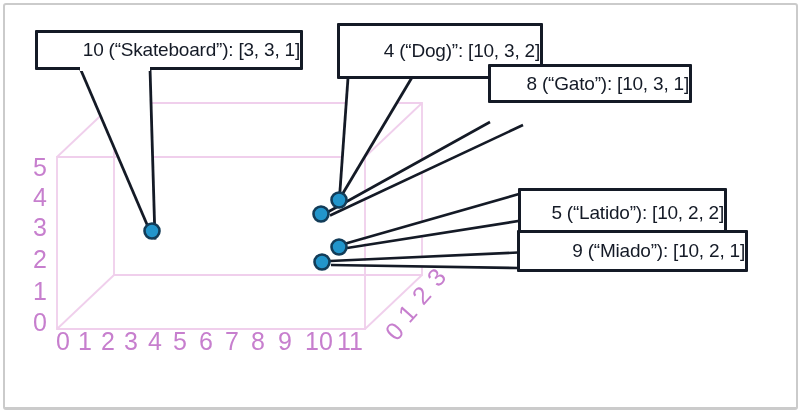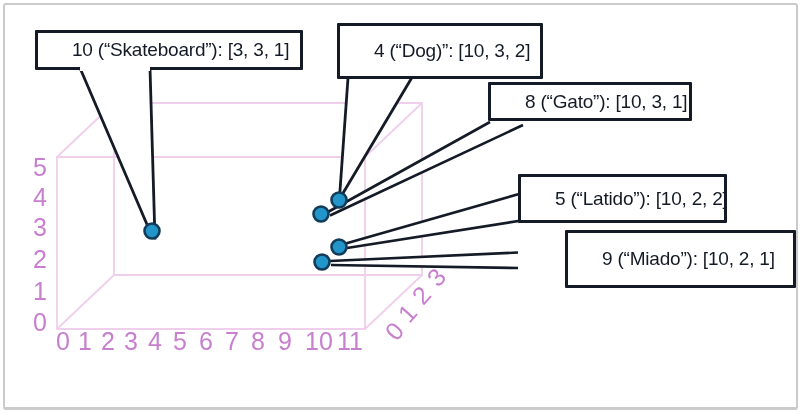--- a/index.html
+++ b/index.html
@@ -9,21 +9,21 @@
   }
   .frame{
     position:absolute;left:3px;top:3px;right:2px;bottom:4px;
     border:2px solid #cbcbcb;border-bottom-width:3px;border-radius:3px;
     pointer-events:none;
   }
   #plot-svg{position:absolute;left:0;top:0;}
   .callout{
     position:absolute;box-sizing:border-box;
     background:#ffffff;border:3px solid #141a26;border-radius:1px;
-    display:flex;align-items:center;justify-content:flex-start;
+    display:flex;align-items:center;justify-content:flex-end;
     font-size:19px;color:#141a26;white-space:nowrap;
     letter-spacing:-0.2px;
     padding-left:34px;
   }
   .gap-patch{
     position:absolute;background:#ffffff;height:4px;bottom:-4px;
   }
   .axis-tick{
     font-family:"Liberation Sans", sans-serif;
     font-size:25px;fill:#c77fce;
@@ -113,26 +113,26 @@
 
   <div class="callout" style="left:35px;top:30px;width:268px;height:40px;">
     <span>10 (“Skateboard”): [3, 3, 1]</span>
     <div class="gap-patch" style="left:42px;width:70px;"></div>
   </div>
 
   <div class="callout" style="left:337px;top:23px;width:206px;height:56px;">
     <span>4 (“Dog)”: [10, 3, 2]</span>
   </div>
 
-  <div class="callout" style="left:488px;top:82px;width:204px;height:39px;">
+  <div class="callout" style="left:488px;top:64px;width:204px;height:39px;">
     <span>8 (“Gato”): [10, 3, 1]</span>
   </div>
 
-  <div class="callout" style="left:518px;top:174px;width:209px;height:49px;">
+  <div class="callout" style="left:518px;top:188px;width:209px;height:49px;">
     <span>5 (“Latido”): [10, 2, 2]</span>
   </div>
 
-  <div class="callout" style="left:517px;top:230px;width:231px;height:58px;margin-left:48px;">
+  <div class="callout" style="left:517px;top:230px;width:231px;height:42px;">
     <span>9 (“Miado”): [10, 2, 1]</span>
   </div>
 
   <div class="frame"></div>
 </div>
 
 </body></html>

